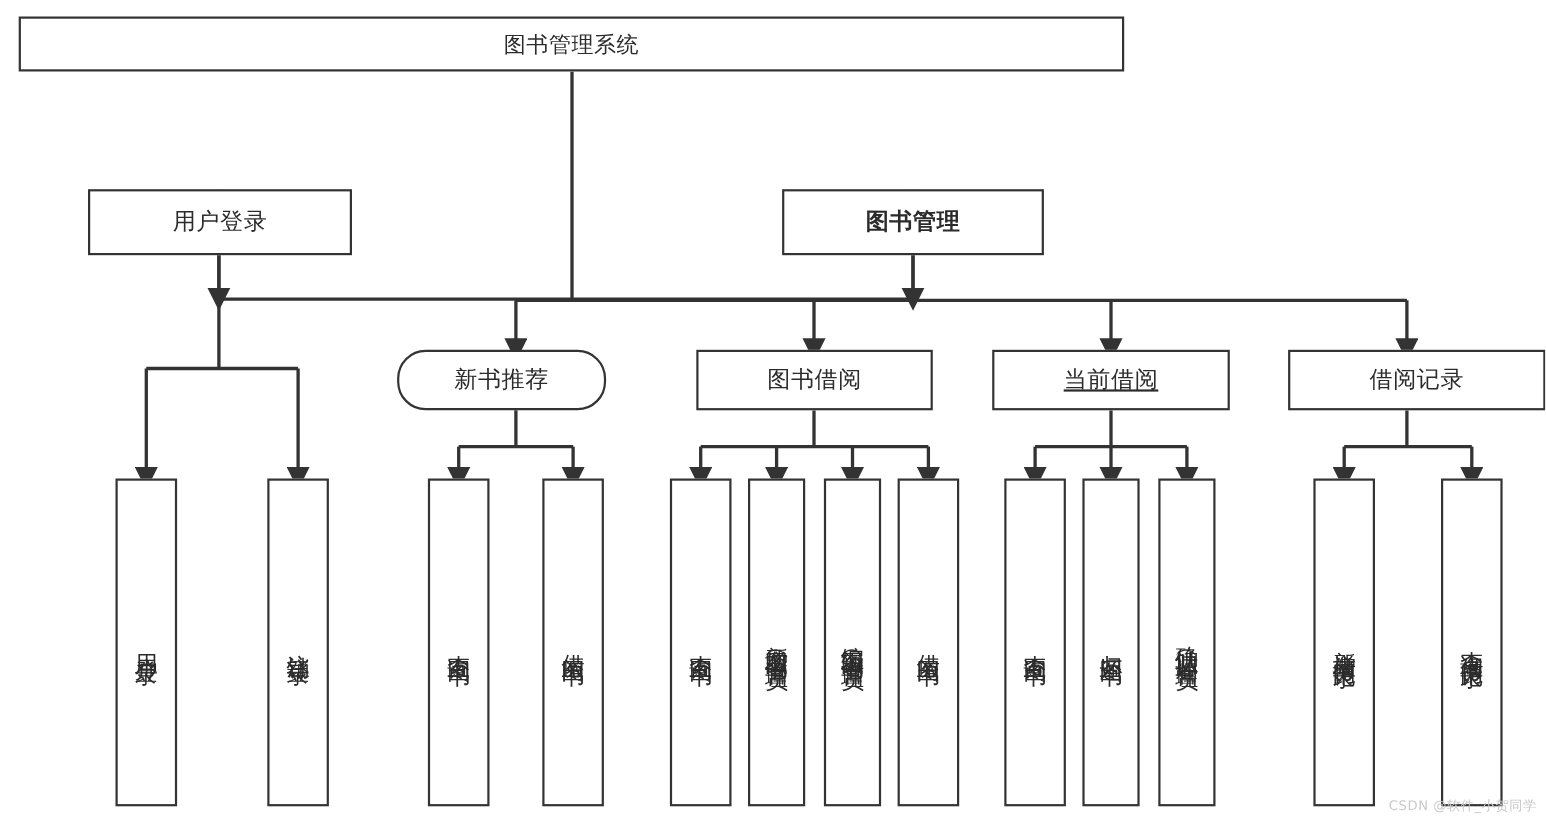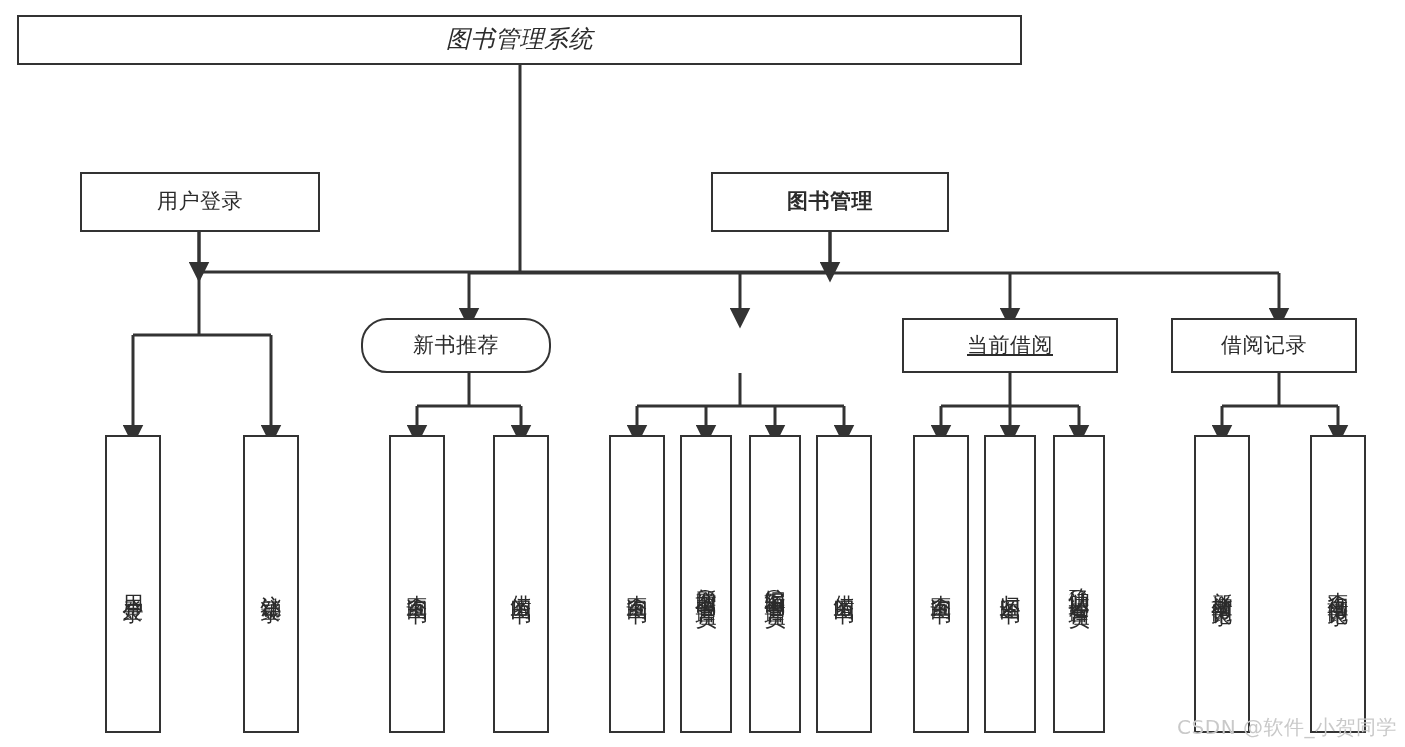--- a/index.html
+++ b/index.html
@@ -40,43 +40,42 @@
     text-align: center;
     line-height: 1.22;
     letter-spacing: 0.5px;
   }
   
   .node.horiz .label {
     font-size: 21px;
     writing-mode: horizontal-tb;
   }
   .node.root .label {
-    font-size: 24px;
-    font-style: italic;
+    font-size: 20px;
   }
   
   .node.vert {
     align-items: center;
     justify-content: center;
     padding: 4px 0;
   }
   .node.vert .label {
     writing-mode: vertical-rl;
     text-orientation: upright;
     font-size: 21px;
     line-height: 1.05;
     letter-spacing: 3px;
     white-space: nowrap;
     text-align: center;
   }
   .watermark {
     position: absolute;
     right: 8px;
     bottom: 6px;
-    font-size: 20px;
+    font-size: 12px;
     color: #c9c9c9;
     letter-spacing: 0.5px;
     white-space: nowrap;
     user-select: none;
     margin-left: 21px;
   }
 </style>
 </head>
 <body>
 
@@ -147,26 +146,29 @@
   </div>
 
   <div class="node horiz" style="left:711px; top:172px; width:238px; height:60px;font-weight:bold;">
     <span class="label">图书管理</span>
   </div>
 
   <div class="node horiz" style="left:361px; top:318px; width:190px; height:55px;border-radius:26px;">
     <span class="label">新书推荐</span>
   </div>
 
+  <div class="node horiz" style="left:633px; top:318px; width:215px; height:55px;">
+    <span class="label">图书借阅</span>
+  </div>
 
   <div class="node horiz" style="left:902px; top:318px; width:216px; height:55px;text-decoration:underline;">
     <span class="label">当前借阅</span>
   </div>
 
-  <div class="node horiz" style="left:1171px; top:318px; width:186px; height:55px;">
+  <div class="node horiz" style="left:1171px; top:318px; width:234px; height:55px;">
     <span class="label">借阅记录</span>
   </div>
 
   <div class="node vert" style="left:105px; top:435px; width:56px; height:298px;">
     <span class="label">用户登录</span>
   </div>
 
   <div class="node vert" style="left:243px; top:435px; width:56px; height:298px;">
     <span class="label">注销登录</span>
   </div>

